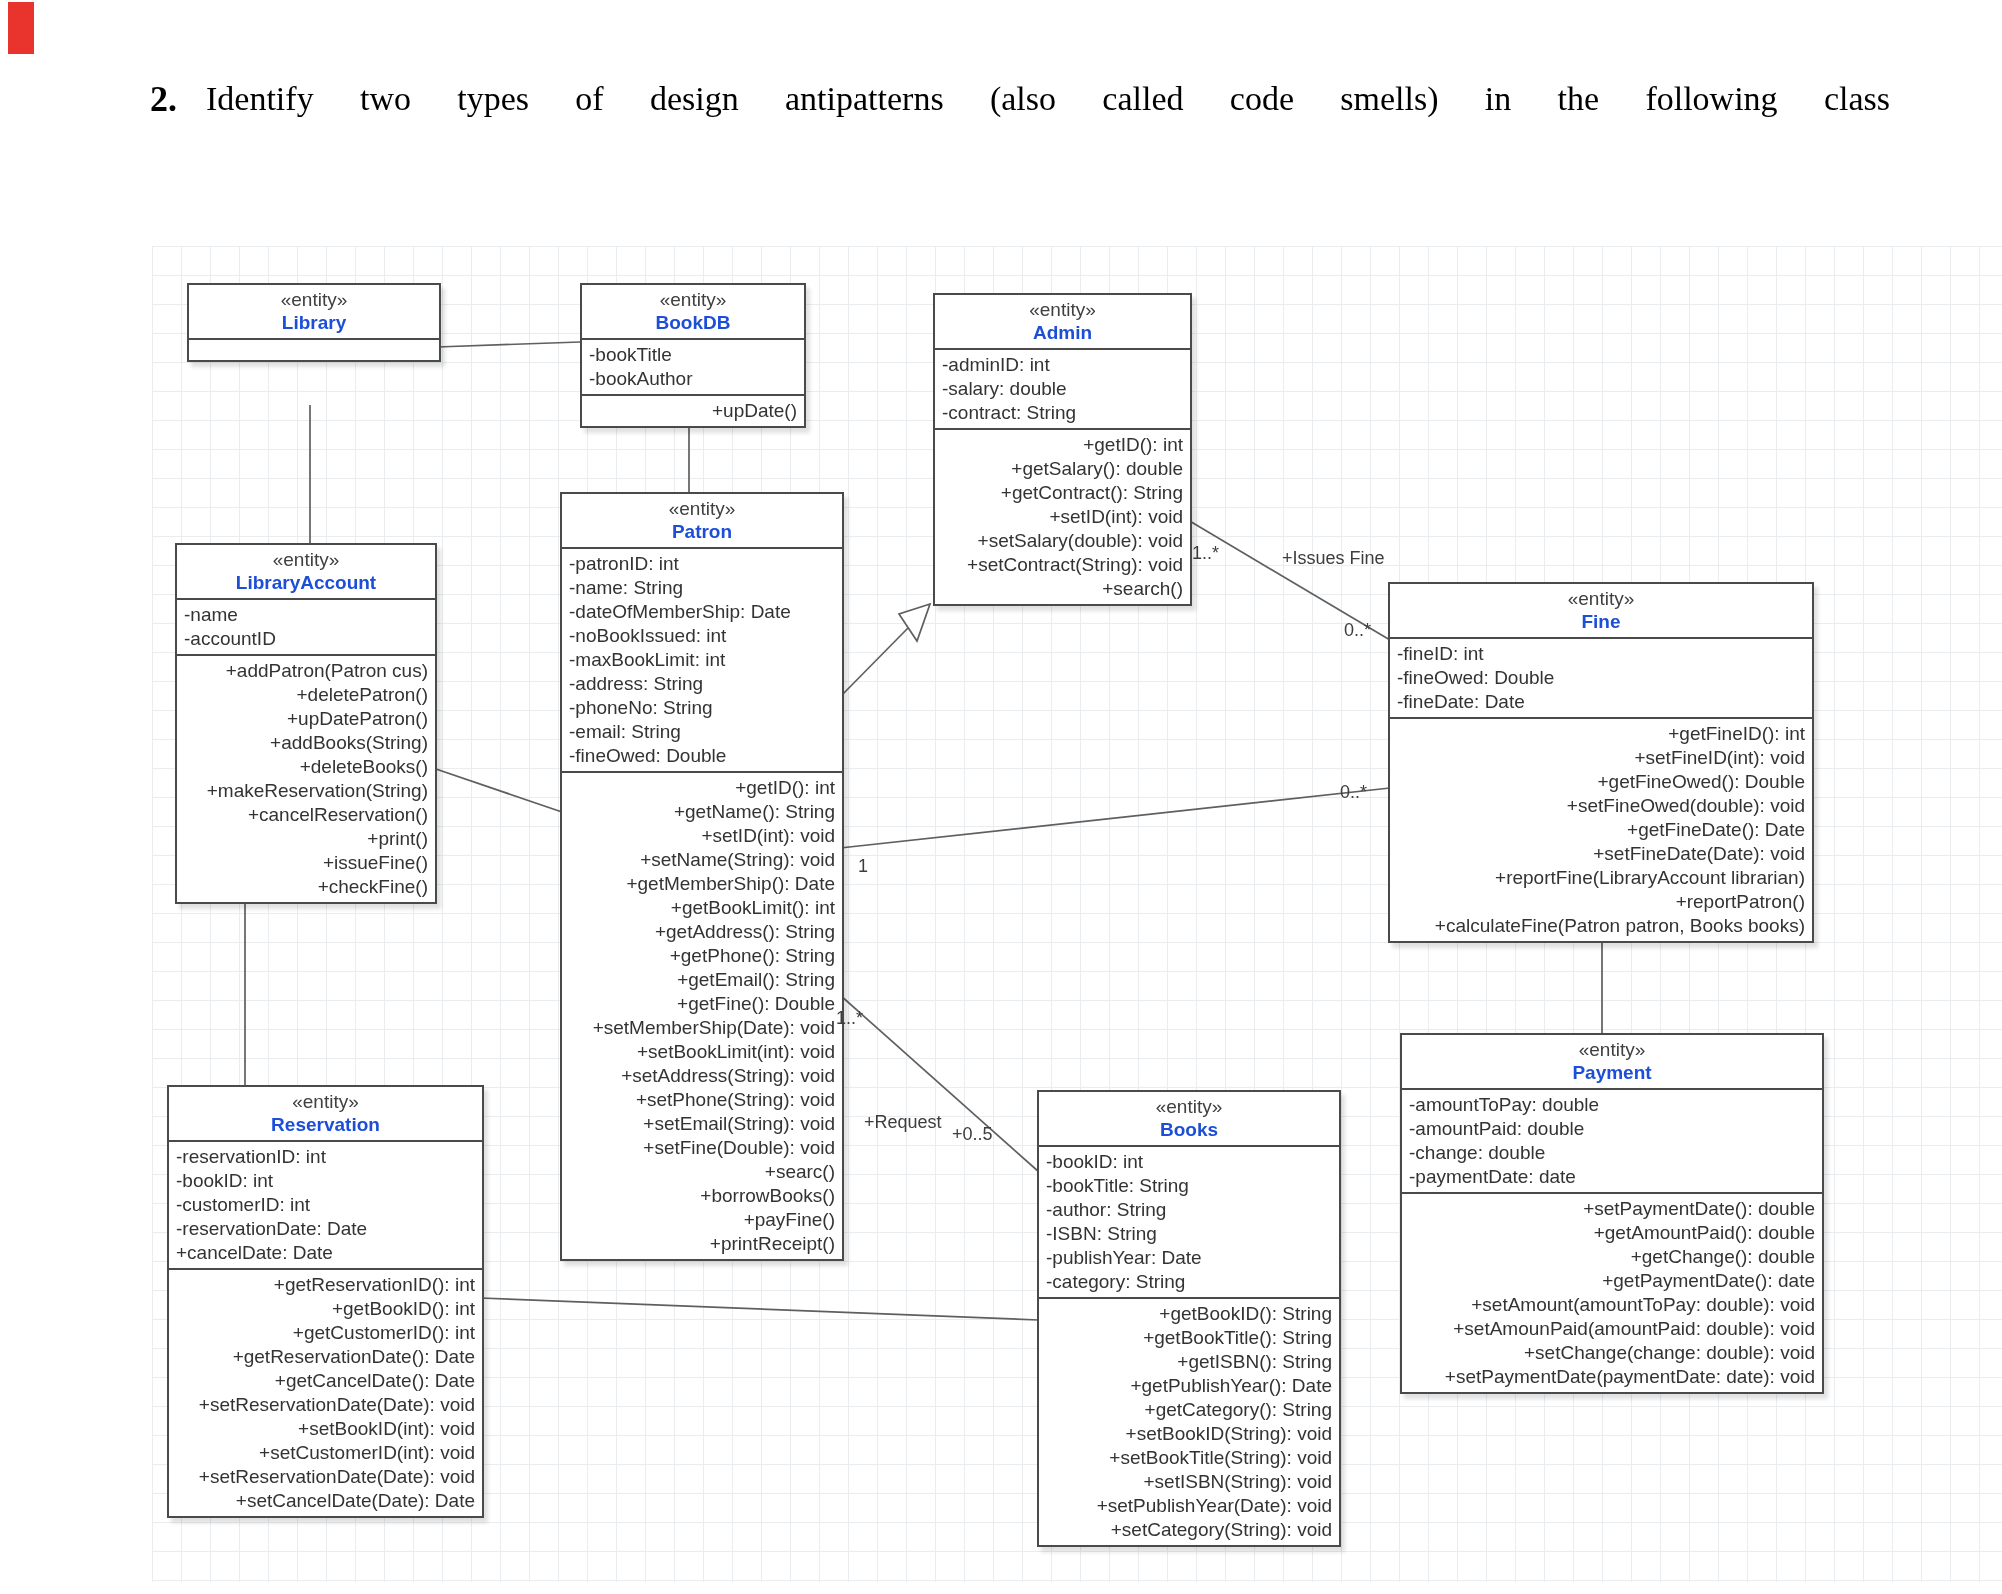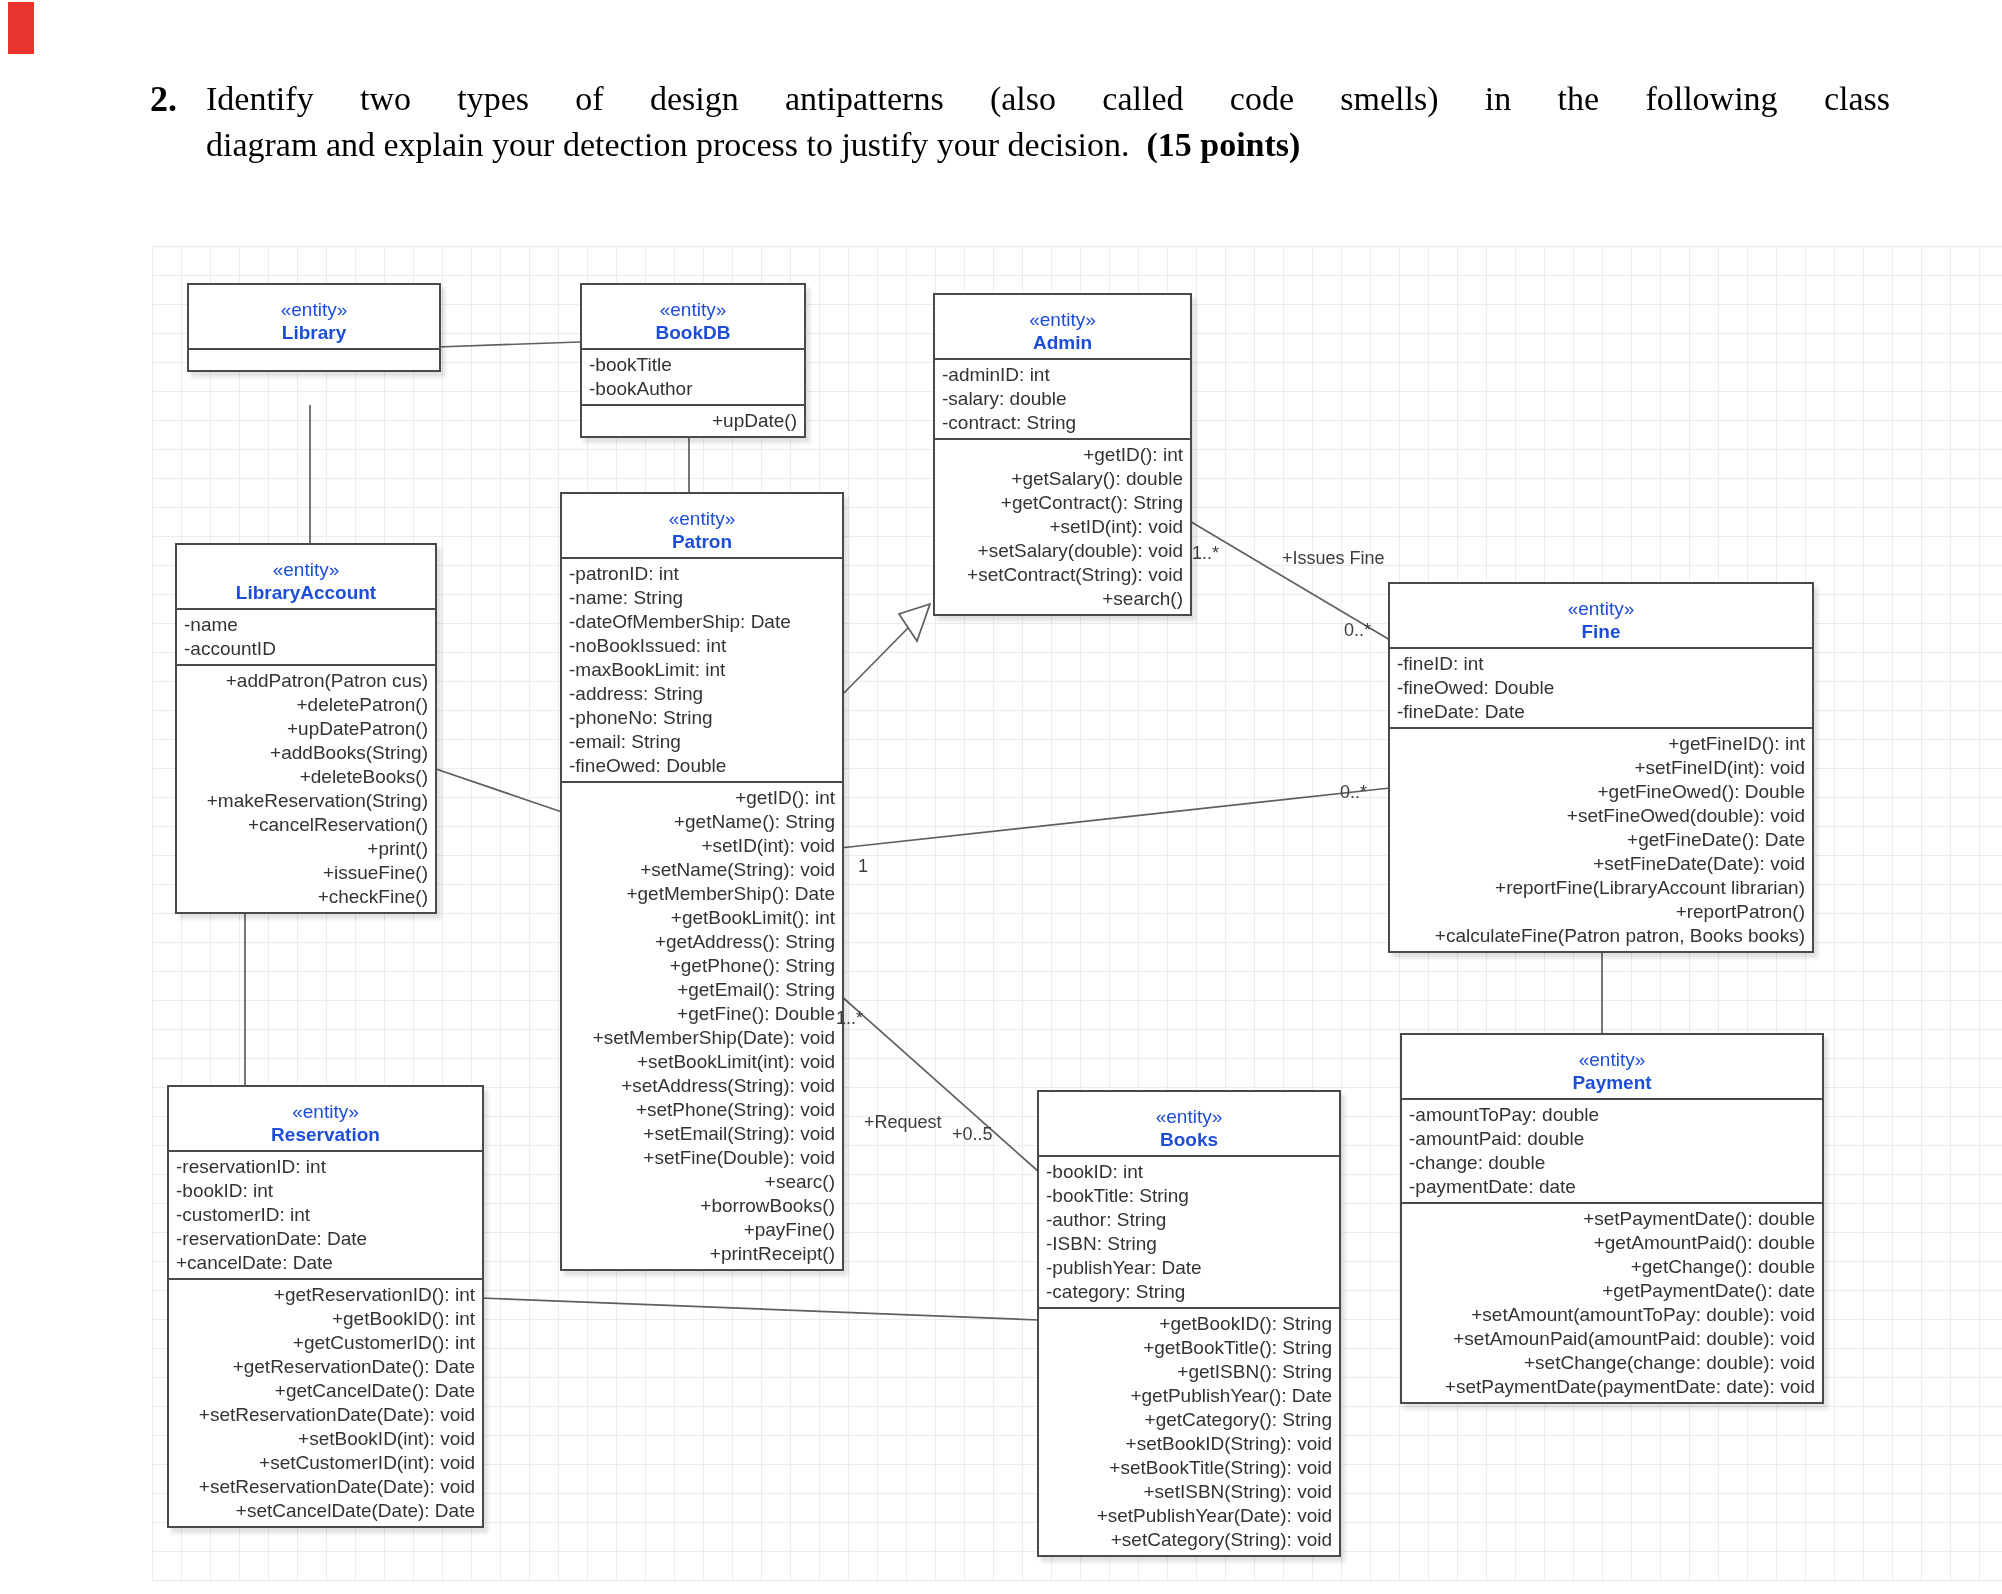--- a/index.html
+++ b/index.html
@@ -23,38 +23,37 @@
       linear-gradient(to bottom,#e9edef 1px,transparent 1px);
     background-size:29px 29px;z-index:0;}
   
   svg.wires{position:absolute;left:0;top:0;z-index:1;pointer-events:none;}
   svg.wires line, svg.wires polygon{stroke:#5f5f5f;stroke-width:1.7;}
   svg.wires polygon{fill:#ffffff;}
   
   .uml-box{position:absolute;z-index:2;background:#ffffff;border:2px solid #4a4a4a;
     box-shadow:4px 5px 4px rgba(0,0,0,0.12);font-size:19px;color:#333;}
   .uml-title{border-bottom:2px solid #4a4a4a;text-align:center;padding:3px 2px 4px 2px;line-height:23px;}
-  .uml-title .stereo{color:#1d4ed8;margin-top:10px;}
+  .uml-title .stereo{color:#404040;}
   .uml-title .cname{font-weight:bold;color:#1d4ed8;}
   .uml-attrs{border-bottom:2px solid #4a4a4a;padding:3px 7px;min-height:14px;}
   .uml-ops{padding:3px 7px;min-height:14px;text-align:right;}
   .member-row{line-height:24px;white-space:nowrap;}
   
   .edge-label{position:absolute;z-index:3;font-size:18px;color:#3d3d3d;white-space:nowrap;line-height:20px;}
 </style>
 </head>
 <body>
 
 <div class="red-marker"></div>
 
 <div class="heading">
   <span class="num">2.</span>
   <div class="lines">
     <div class="l1">Identify two types of design antipatterns (also called code smells) in the following class</div>
-    <div class="l2"><span>diagram and explain your detection process to justify your decision.</span>&nbsp; <span class="pts">(15 points)</span></div>
   </div>
 </div>
 
 <div class="grid"></div>
 
 <svg class="wires" width="2002" height="1594" viewBox="0 0 2002 1594">
   <line x1="437" y1="347" x2="580" y2="342"></line>
   <line x1="310" y1="405" x2="310" y2="545"></line>
   <line x1="689" y1="425" x2="689" y2="494"></line>
   <line x1="433" y1="768" x2="562" y2="812"></line>

